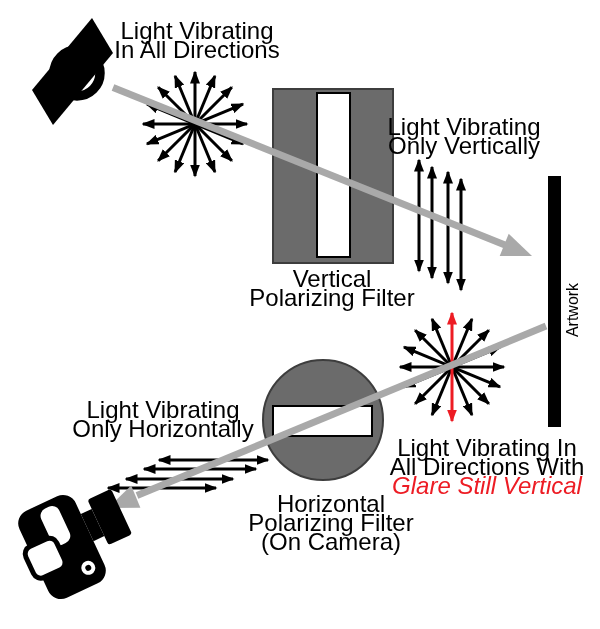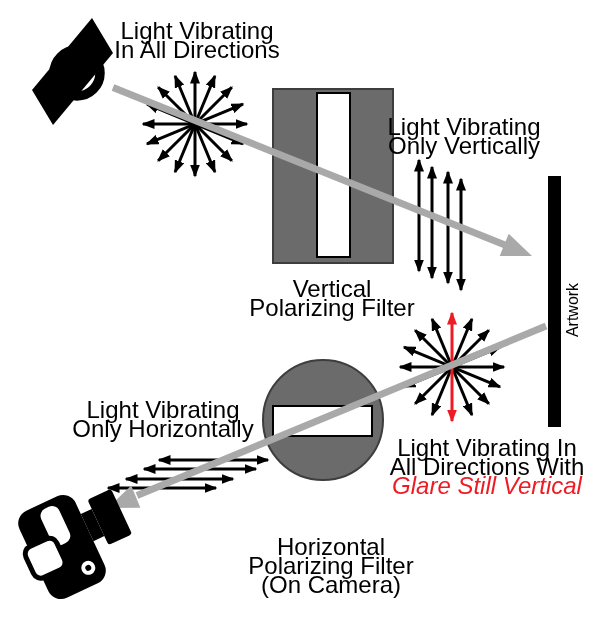--- a/index.html
+++ b/index.html
@@ -138,39 +138,39 @@
   <div class="label" style="left:197px; top:21px;">
     <span>Light Vibrating</span>
     <span>In All Directions</span>
   </div>
 
   <div class="label" style="left:464px; top:117px;">
     <span>Light Vibrating</span>
     <span>Only Vertically</span>
   </div>
 
-  <div class="label" style="left:332px; top:279px;">
+  <div class="label" style="left:332px; top:269px;">
     <span>Vertical</span>
     <span>Polarizing Filter</span>
   </div>
 
   <div class="label rotated" style="left:572px; top:310px;">
     <span>Artwork</span>
   </div>
 
   <div class="label" style="left:163px; top:400px;">
     <span>Light Vibrating</span>
     <span>Only Horizontally</span>
   </div>
 
   <div class="label" style="left:455px; top:438px;margin-left:32px;">
     <span>Light Vibrating In</span>
     <span>All Directions With</span>
     <span class="red">Glare Still Vertical</span>
   </div>
 
-  <div class="label" style="left:331px; top:494px;margin-top:43px;">
+  <div class="label" style="left:331px; top:494px;">
     <span>Horizontal</span>
     <span>Polarizing Filter</span>
     <span>(On Camera)</span>
   </div>
 
 </div>
 
 </body></html>

